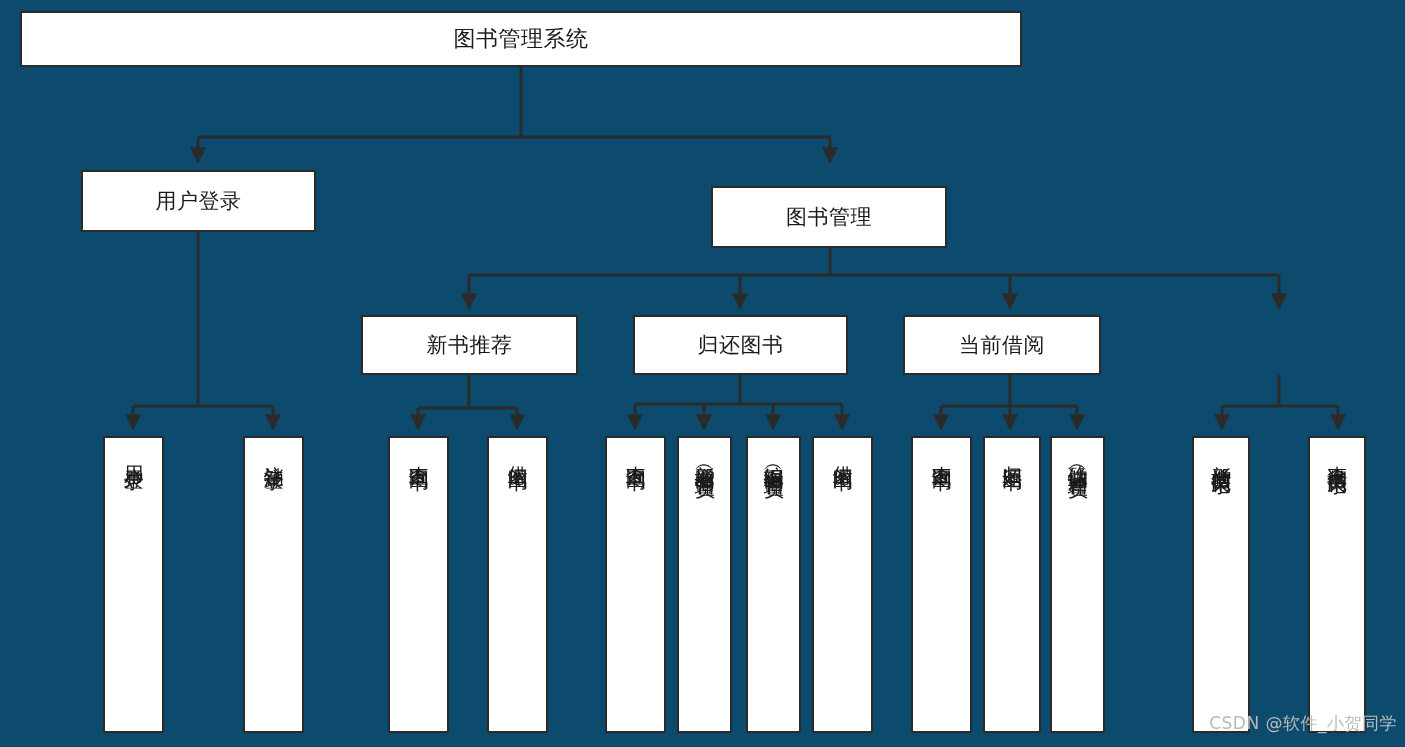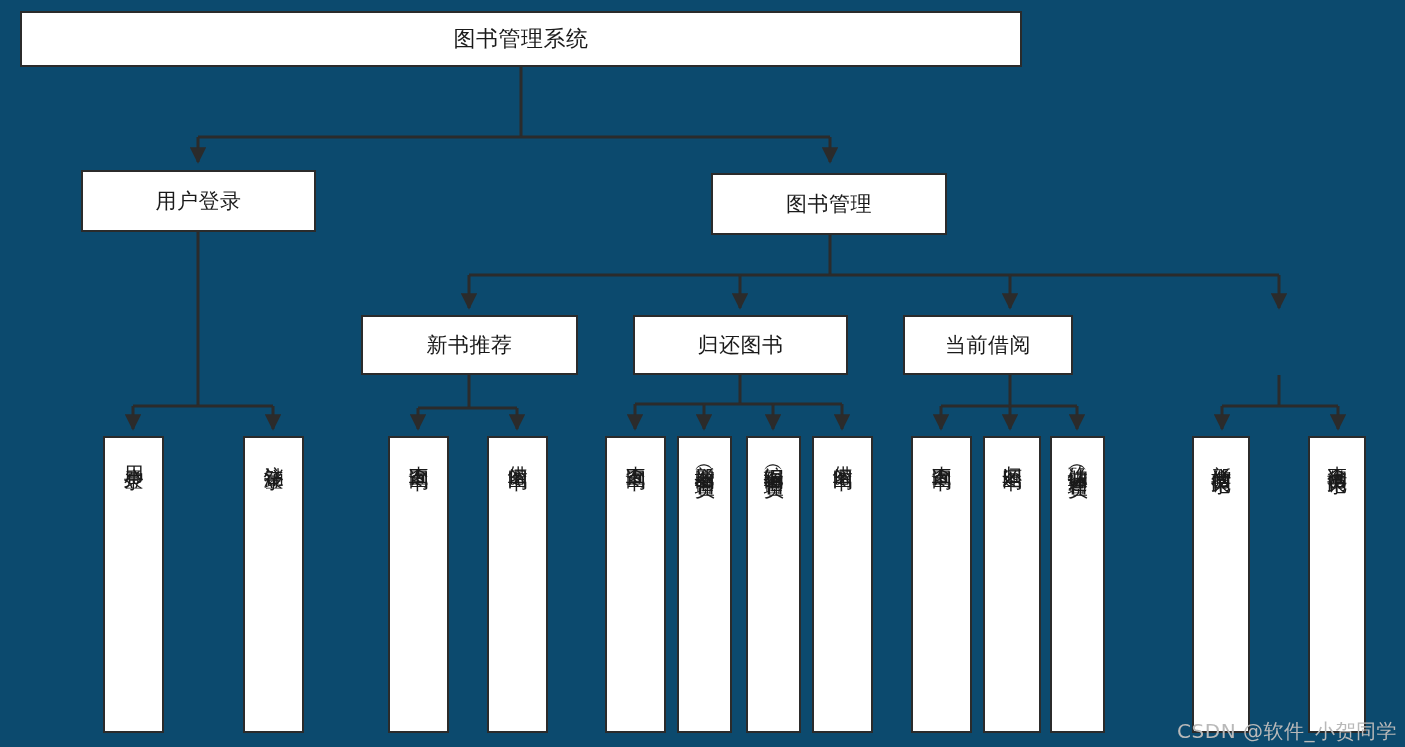--- a/index.html
+++ b/index.html
@@ -63,22 +63,22 @@
     letter-spacing: 2px;
     max-height: 270px;
     white-space: normal;
   }
   .node.vert.tall .lbl {
     max-height: 278px;
   }
   #watermark {
     position: absolute;
     right: 8px;
-    bottom: 2px;
-    font-size: 20px;
+    bottom: 12px;
+    font-size: 17px;
     color: #b9b9b9;
     white-space: nowrap;
     letter-spacing: 0.5px;
   }
 </style>
 </head>
 <body>
 
 <div id="canvas">
 
@@ -132,31 +132,31 @@
     </g>
   </svg>
 
   <div class="node horiz root" style="left:20px; top:11px; width:1002px; height:56px;">
     <span class="lbl">图书管理系统</span>
   </div>
 
   <div class="node horiz" style="left:81px; top:170px; width:235px; height:62px;">
     <span class="lbl">用户登录</span>
   </div>
-  <div class="node horiz" style="left:711px; top:173px; width:236px; height:62px;">
+  <div class="node horiz" style="left:711px; top:186px; width:236px; height:62px;">
     <span class="lbl">图书管理</span>
   </div>
 
   <div class="node horiz" style="left:361px; top:315px; width:217px; height:60px;">
     <span class="lbl">新书推荐</span>
   </div>
   <div class="node horiz" style="left:633px; top:315px; width:215px; height:60px;">
     <span class="lbl">归还图书</span>
   </div>
-  <div class="node horiz" style="left:903px; top:315px; width:170px; height:60px;">
+  <div class="node horiz" style="left:903px; top:315px; width:198px; height:60px;">
     <span class="lbl">当前借阅</span>
   </div>
 
   <div class="node vert" style="left:103px; top:436px; width:61px; height:297px;">
     <span class="lbl">用户登录</span>
   </div>
   <div class="node vert" style="left:243px; top:436px; width:61px; height:297px;">
     <span class="lbl">注销登录</span>
   </div>
 

